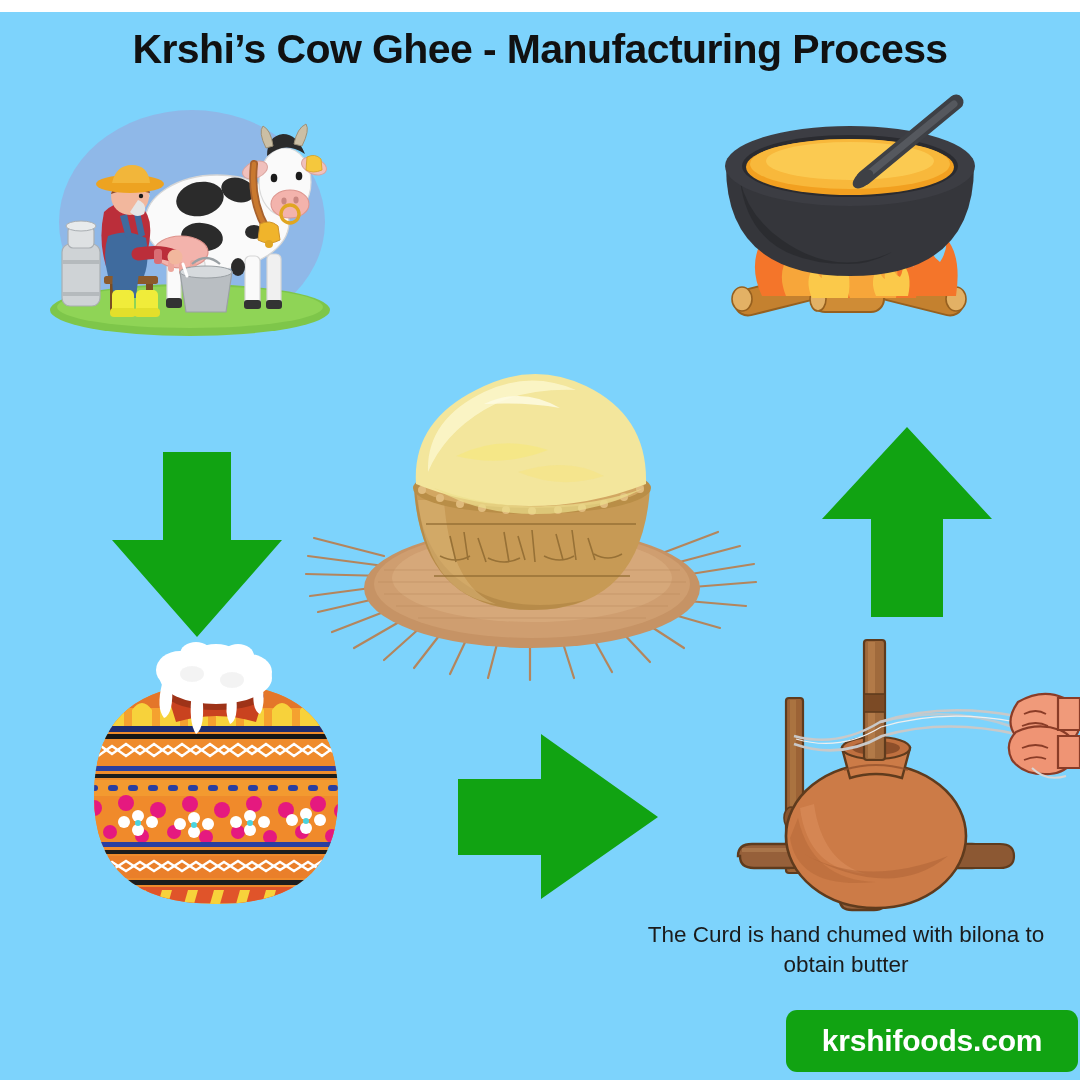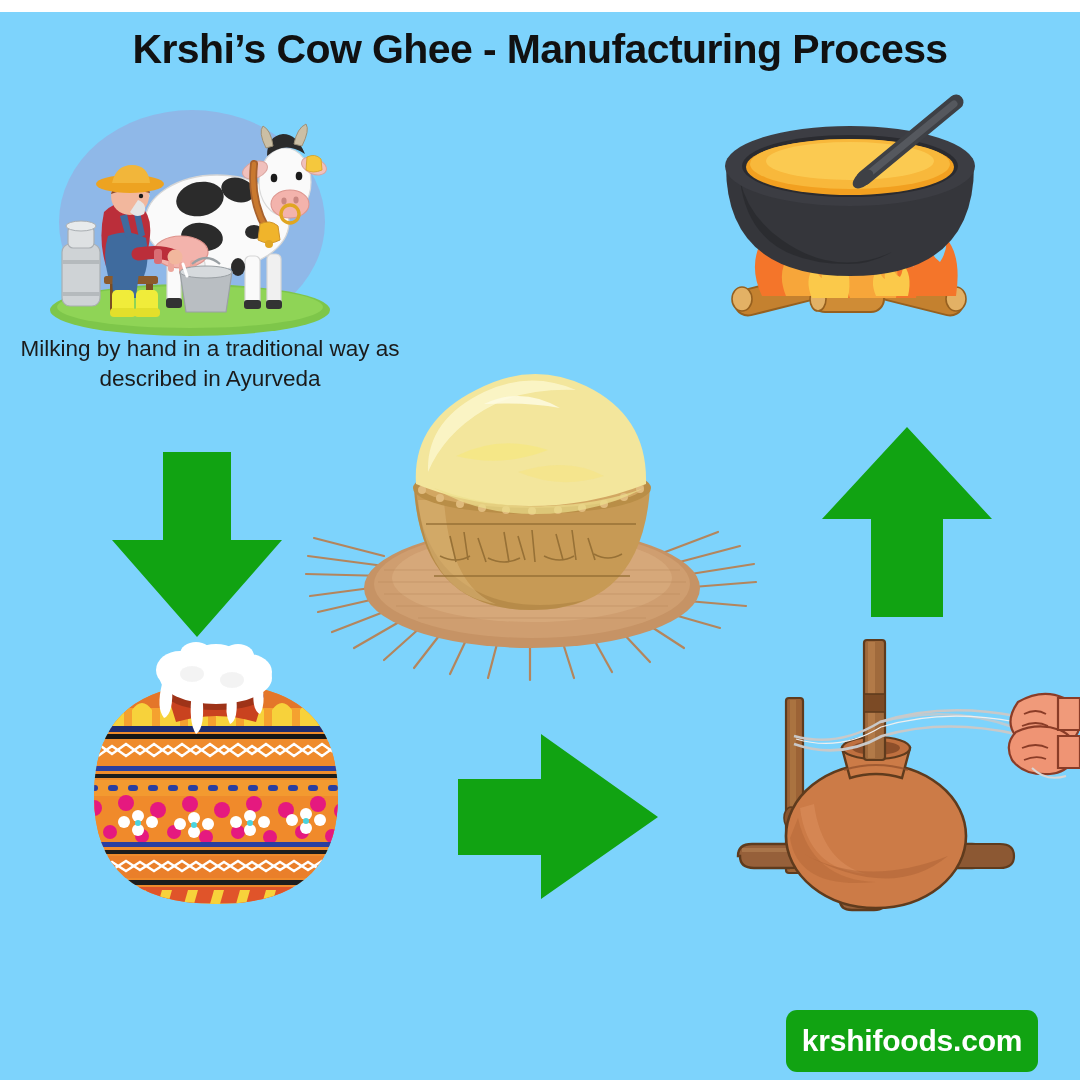--- a/index.html
+++ b/index.html
@@ -65,21 +65,21 @@
   #panel-cauldron{ left: 700px; top: 88px;  width: 300px; height: 230px; }
   #panel-ghee    { left: 288px; top: 348px; width: 496px; height: 322px; }
   #panel-pot     { left: 80px;  top: 628px; width: 272px; height: 272px; }
   #panel-bilona  { left: 728px; top: 628px; width: 352px; height: 282px; }
 
   
   #site-badge {
     position: absolute;
     left: 786px;
     top: 998px;
-    width: 252px;
+    width: 292px;
     height: 62px;
     background: #11a312;
     border-radius: 11px;
     display: flex;
     align-items: center;
     justify-content: center;
   }
   #site-badge-label {
     color: #ffffff;
     font-size: 30px;
@@ -199,21 +199,20 @@
 
       <g>
         <path d="M138 168 l52 0 l-6 40 l-40 0z" fill="#b9bec2" stroke="#9aa0a4" stroke-width="1.2"></path>
         <ellipse cx="164" cy="168" rx="26" ry="6" fill="#d6dadd" stroke="#9aa0a4" stroke-width="1"></ellipse>
         <path d="M150 160 q14 -12 28 0" fill="none" stroke="#9aa0a4" stroke-width="2.2"></path>
 
         <path d="M141 160 q2 6 4 12" fill="none" stroke="#ffffff" stroke-width="3" stroke-linecap="round"></path>
       </g>
     </svg>
   </div>
-  <div class="caption" id="caption-1">Milking by hand in a traditional way as described in Ayurveda</div>
 
   <div class="panel" id="panel-cauldron">
     <svg viewBox="0 0 300 230" width="300" height="230">
 
       <g>
         <rect x="34" y="182" width="88" height="26" rx="13" fill="#c4812f" stroke="#96601f" stroke-width="2" transform="rotate(-14 78 195)"></rect>
         <rect x="176" y="182" width="88" height="26" rx="13" fill="#c4812f" stroke="#96601f" stroke-width="2" transform="rotate(14 220 195)"></rect>
         <rect x="112" y="186" width="72" height="26" rx="13" fill="#cf8c36" stroke="#96601f" stroke-width="2"></rect>
         <ellipse cx="42" cy="199" rx="10" ry="12" fill="#e3b165" stroke="#96601f" stroke-width="1.6"></ellipse>
         <ellipse cx="256" cy="199" rx="10" ry="12" fill="#e3b165" stroke="#96601f" stroke-width="1.6"></ellipse>
@@ -535,18 +534,19 @@
       </g>
       <g fill="none" stroke="#8a3c27" stroke-width="1.8">
         <path d="M296 74 q12 -6 22 0"></path>
         <path d="M294 86 q14 -6 26 0"></path>
         <path d="M294 108 q14 -6 26 0"></path>
         <path d="M296 120 q12 -5 22 -1"></path>
       </g>
       <path d="M304 128 q14 14 34 8" fill="none" stroke="#d7d7d7" stroke-width="2"></path>
     </svg>
   </div>
+  <div class="caption" id="caption-4">The Curd is hand chumed with bilona to obtain butter</div>
 
   <div id="site-badge">
     <span id="site-badge-label">krshifoods.com</span>
   </div>
 
 </div>
 
 </body></html>

